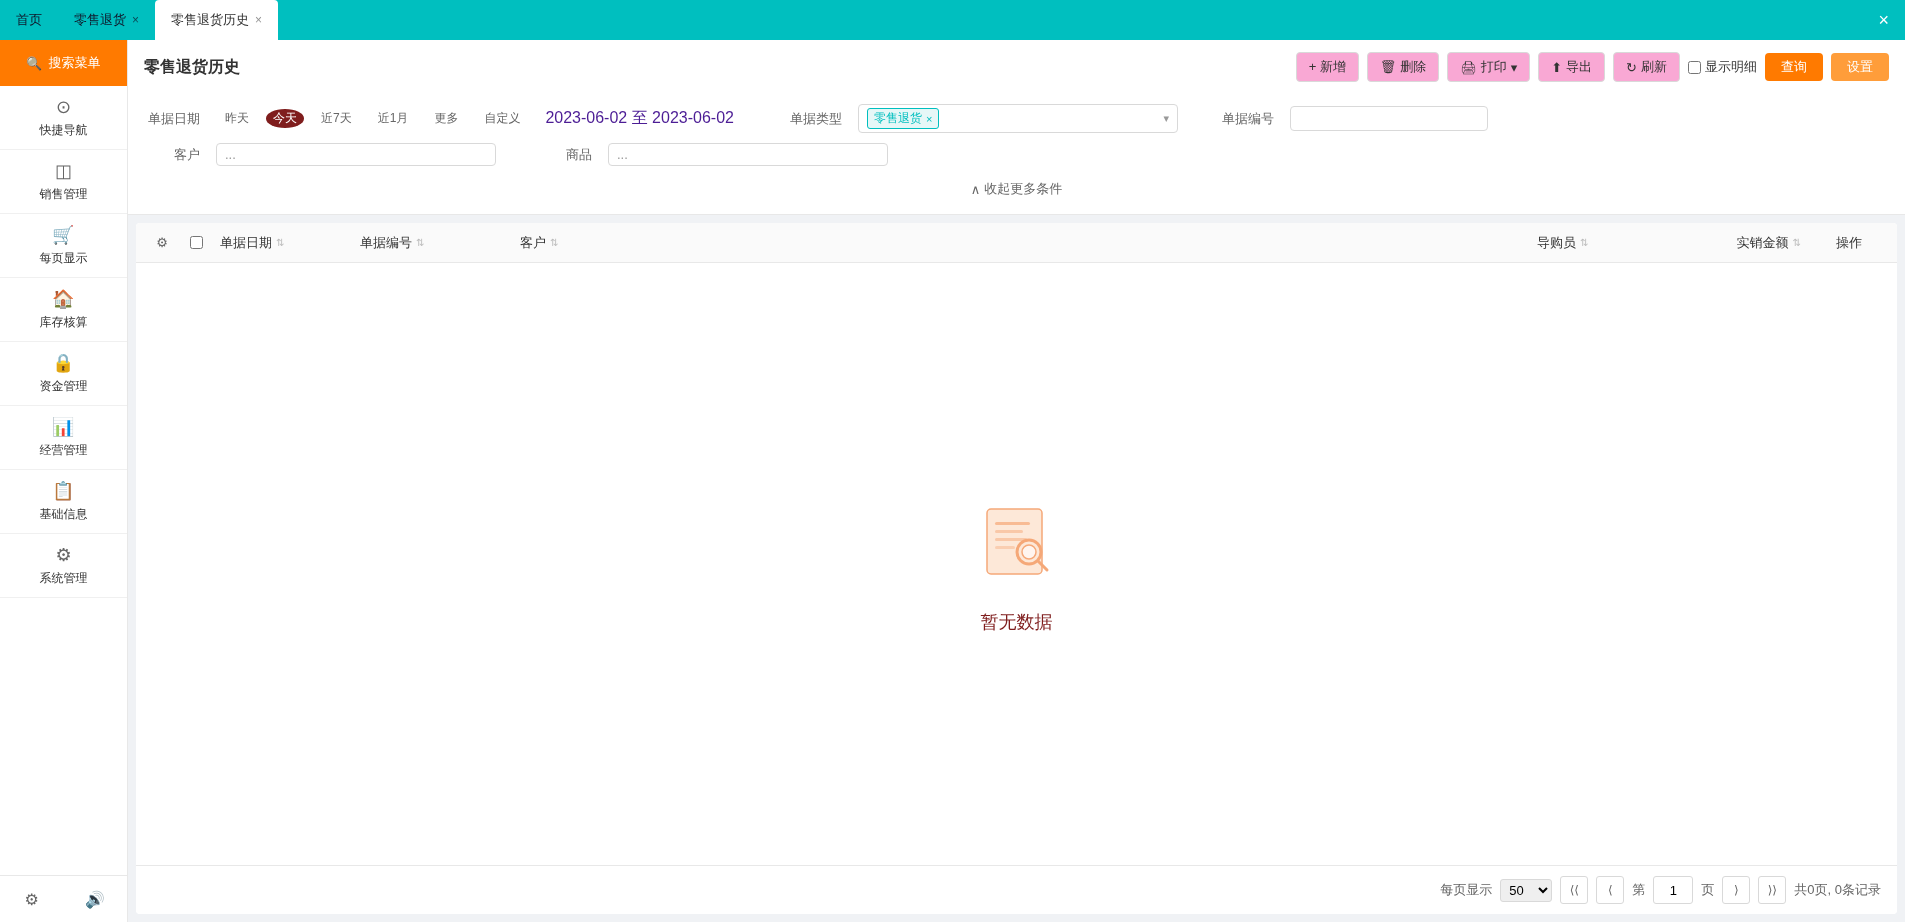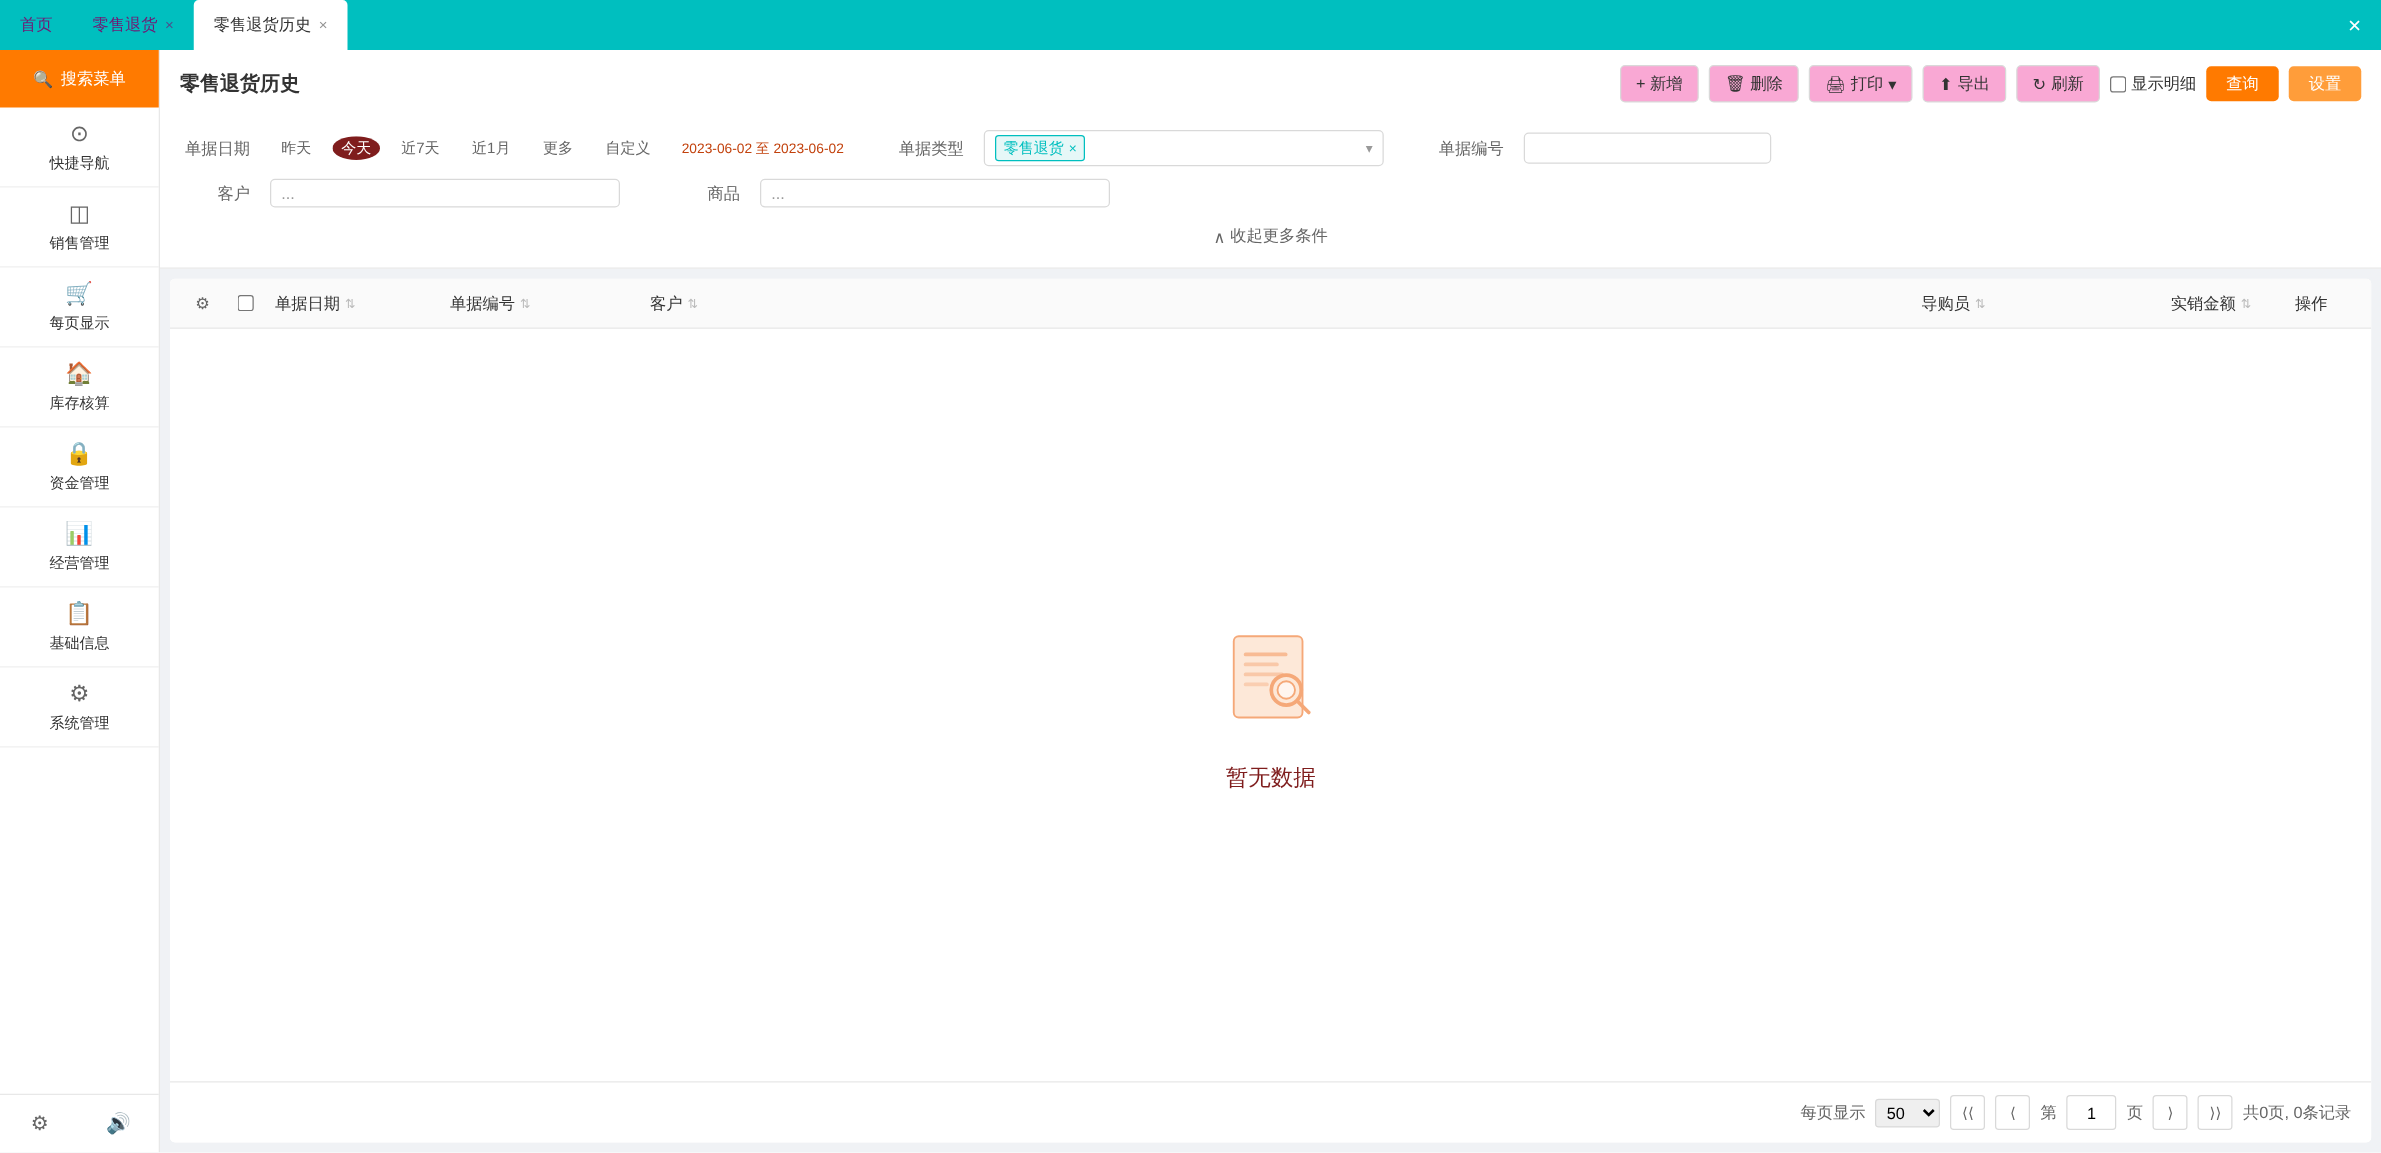--- a/index.html
+++ b/index.html
@@ -12,21 +12,21 @@
       display: flex;
       align-items: center;
       padding: 0 0 0 0;
       flex-shrink: 0;
     }
     .tab-item {
       height: 40px;
       display: flex;
       align-items: center;
       padding: 0 16px;
-      color: #701a75;
+      color: #0f172a;
       font-size: 13px;
       cursor: pointer;
       position: relative;
       white-space: nowrap;
     }
     .tab-item.active {
       background: white;
       color: #333;
       border-radius: 4px 4px 0 0;
     }
@@ -203,22 +203,22 @@
       color: #666;
       border: 1px solid transparent;
     }
     .date-quick-btn.active {
       background: #7f1d1d;
       color: white;
       border-radius: 50%;
       padding: 0 6px;
     }
     .date-range {
-      color: #c2410c;
-      font-size: 11px;
+      color: #4c1d95;
+      font-size: 16px;
     }
     .filter-input {
       border: 1px solid #d9d9d9;
       border-radius: 4px;
       padding: 4px 10px;
       font-size: 13px;
       color: #333;
       outline: none;
       min-width: 200px;
     }
@@ -476,21 +476,21 @@
           <div class="filter-date-group">
             <span class="date-quick-btn">昨天</span>
             <span class="date-quick-btn active">今天</span>
             <span class="date-quick-btn">近7天</span>
             <span class="date-quick-btn">近1月</span>
             <span class="date-quick-btn">更多</span>
             <span class="date-quick-btn">自定义</span>
           </div>
           <span class="date-range">2023-06-02 至 2023-06-02</span>
 
-          <span class="filter-label" style="margin-left: 24px;">单据类型</span>
+          <span class="filter-label" style="margin-left: 36px;">单据类型</span>
           <div class="filter-select-wrap">
             <span class="filter-tag">
               <span>零售退货</span>
               <span class="filter-tag-close">×</span>
             </span>
             <span class="filter-select-arrow">▾</span>
           </div>
 
           <span class="filter-label" style="margin-left: 24px;">单据编号</span>
           <input class="filter-input" type="text" style="min-width: 180px;">

